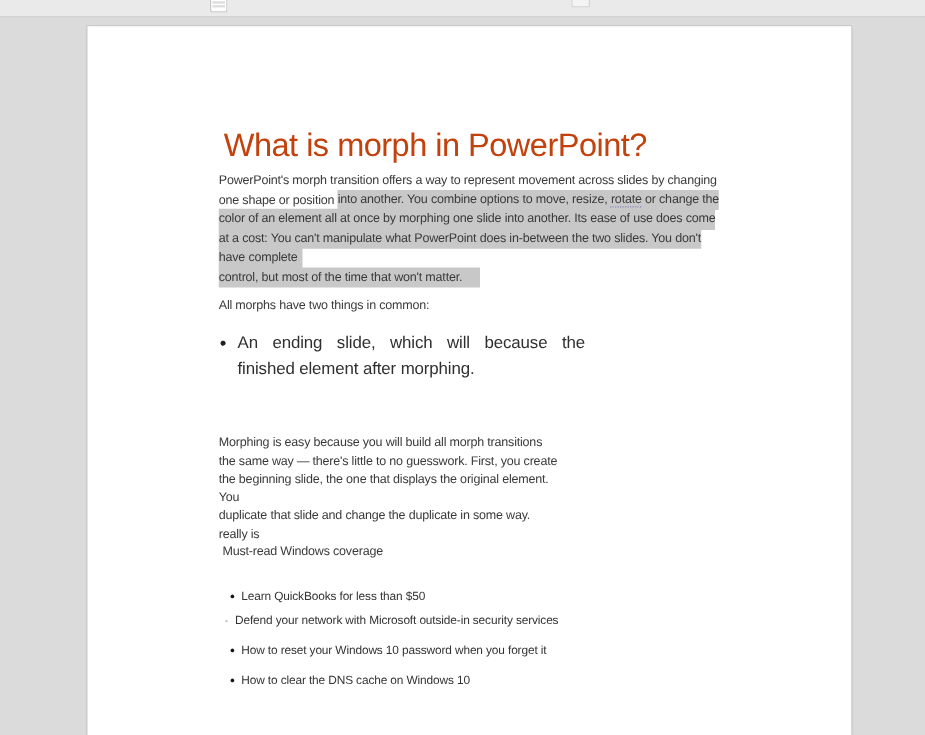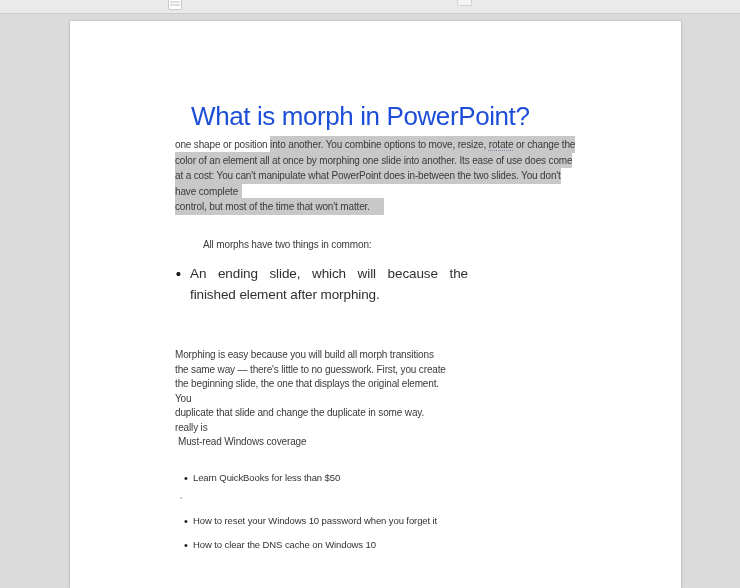--- a/index.html
+++ b/index.html
@@ -27,23 +27,23 @@
   .frag-left .bar{height:2px;margin:1px 1px 0 1px;background:#dedede;}
   .frag-right{left:457px;width:13px;height:5px;background:#f4f4f4;border-color:#d4d4d4;}
   
   .page{
     position:absolute;left:70px;top:21px;width:611px;height:567px;
     background:#ffffff;
     box-shadow:0 0 0 1px rgba(0,0,0,0.06),0 1px 4px rgba(0,0,0,0.10);
   }
   .abs{position:absolute;}
   .doc-title{
-    left:121px;top:80px;
+    left:109px;top:80px;
     font-size:26px;line-height:30px;letter-spacing:-0.4px;
-    color:#1d4ed8;white-space:nowrap;
+    color:#c2410c;white-space:nowrap;
   }
   .body-sm{
     font-size:10px;line-height:15.5px;letter-spacing:-0.15px;
     color:#3a3a3a;white-space:nowrap;
   }
   .para1{left:105px;top:116px;}
   .hl{
     background:#c8c8c8;
     padding:2.7px 0 2.8px 0;
   }
@@ -51,21 +51,21 @@
   .hl.pad-lg{padding-right:14px;}
   .grammar{
     text-decoration:underline dotted #8a8ac0;
     text-underline-offset:2px;
   }
   .spell{
     text-decoration:underline wavy #c85450;
     text-decoration-thickness:1px;
     text-underline-offset:2px;
   }
-  .common-intro{left:105px;top:216px;margin-left:28px;}
+  .common-intro{left:105px;top:216px;}
   .biglist{
     left:106px;top:243px;width:292px;
     margin:0;padding:0;list-style:none;
   }
   .biglist li{
     position:relative;
     padding-left:14px;
     text-align:justify;
     font-size:13.5px;line-height:20.5px;letter-spacing:-0.1px;
     color:#2f2f2f;
@@ -102,20 +102,21 @@
     <div class="bar"></div>
     <div class="bar"></div>
   </div>
   <div class="frag frag-right"></div>
 
   <div class="page">
 
     <div class="abs doc-title">What is morph in PowerPoint?</div>
 
     <div class="abs body-sm para1">
+      <div><span>PowerPoint's morph transition offers a way to represent movement across slides by changing</span></div>
       <div><span>one shape or position </span><span class="hl"><span>into another. You combine options to move, resize, </span><span class="grammar">rotate</span><span> or change the</span></span></div>
       <div><span class="hl">color of an element all at once by morphing one slide into another. Its ease of use does come</span></div>
       <div><span class="hl">at a cost: You can't manipulate what PowerPoint does in-between the two slides. You don't</span></div>
       <div><span class="hl pad-sm">have complete</span></div>
       <div><span class="hl pad-lg">control, but most of the time that won't matter.</span></div>
     </div>
 
     <div class="abs body-sm common-intro">All morphs have two things in common:</div>
 
     <ul class="abs biglist">
@@ -127,18 +128,18 @@
       <div class="ln">Morphing is easy because you will build all morph transitions</div>
       <div class="ln">the same way — there's little to no guesswork. First, you create</div>
       <div class="ln">the beginning slide, the one that displays the original element.</div>
       <div class="ln">You</div>
       <div class="ln">duplicate that slide and change the duplicate in some way.</div>
       <div class="ln">really is</div>
       <div class="ln must-read">Must-read Windows coverage</div>
     </div>
 
     <div class="abs smalllist-item" style="top:450px;"><span class="dot">•</span><span>Learn QuickBooks for less than $50</span></div>
-    <div class="abs smalllist-item faint" style="top:469px;"><span class="dot">•</span></div>
+    <div class="abs smalllist-item faint" style="top:469px;"><span class="dot">•</span><span>Defend your network with Microsoft outside-in security services</span></div>
     <div class="abs smalllist-item" style="top:493px;"><span class="dot">•</span><span>How to reset your Windows 10 password when you forget it</span></div>
     <div class="abs smalllist-item" style="top:517px;"><span class="dot">•</span><span>How to clear the DNS cache on Windows 10</span></div>
 
   </div>
 </div>
 
 </body></html>

